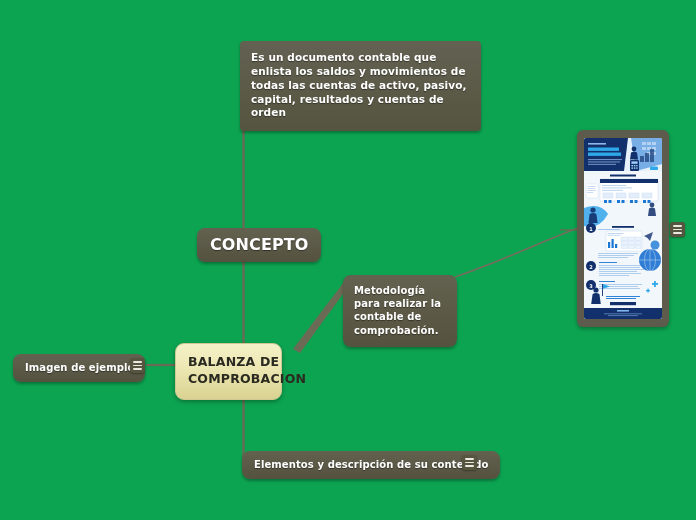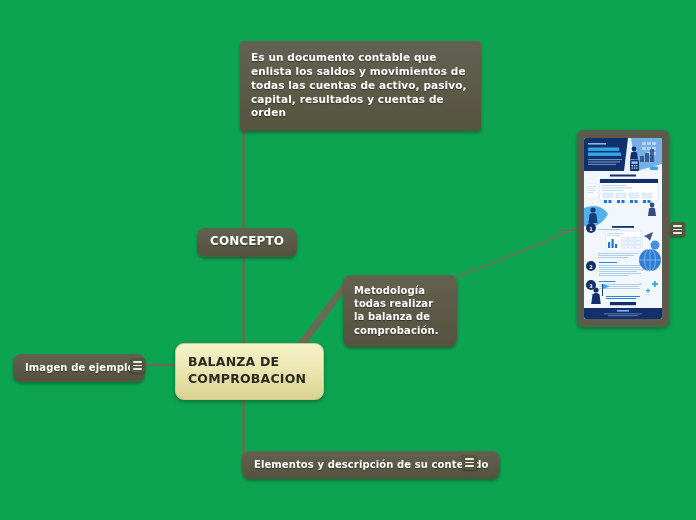--- a/index.html
+++ b/index.html
@@ -38,21 +38,21 @@
   #n-descripcion{
     left:240px;top:41px;width:241px;
     font-size:10.5px;
     padding:10px 12px 11px 11px;
     border-radius:4px;
     background:linear-gradient(180deg,#636152 0%,#55543f 100%);
   }
   
   #n-concepto{
     left:197px;top:228px;
-    font-size:12px;
+    font-size:16px;
     padding:6px 13px 7px 13px;
     border-radius:8px;
     background:linear-gradient(180deg,#63614f 0%,#54523f 100%);
   }
   
   #n-metodologia{
     left:343px;top:275px;width:114px;
     font-size:10px;
     padding:9px 10px 10px 11px;
     border-radius:8px;
@@ -69,21 +69,21 @@
   
   #n-elementos{
     left:242px;top:451px;
     font-size:10px;
     padding:7px 11px 8px 12px;
     border-radius:8px;
     background:linear-gradient(180deg,#63614f 0%,#54523f 100%);
   }
   
   #n-root{
-    left:175px;top:343px;width:149px;
+    left:175px;top:343px;width:107px;
     color:#2a2a20;
     font-size:12.5px;
     font-weight:bold;
     letter-spacing:.2px;
     line-height:1.35;
     text-shadow:none;
     padding:10px 0 11px 12px;
     border-radius:9px;
     background:linear-gradient(180deg,#f4f1c8 0%,#ece7b2 45%,#d9d291 100%);
     border:1px solid #cfc893;
@@ -148,21 +148,21 @@
     <path d="M455 277 C 500 262, 545 240, 578 228" stroke="#7a6b5e" stroke-width="1.5" fill="none"></path>
 
     <path d="M669 229 L672 229" stroke="#6b6a55" stroke-width="1.6" fill="none"></path>
     <path d="M560 230 L577 230" stroke="#6b6a55" stroke-width="1.4" fill="none"></path>
   </svg>
 
   <div class="node" id="n-descripcion">Es un documento contable que enlista los saldos y movimientos de todas las cuentas de activo, pasivo, capital, resultados y cuentas de orden</div>
 
   <div class="node small" id="n-concepto">CONCEPTO</div>
 
-  <div class="node" id="n-metodologia">Metodología todas realizar la balanza de comprobación.</div>
+  <div class="node" id="n-metodologia">Metodología para realizar la contable de comprobación.</div>
 
   <div class="node" id="n-imagen">Imagen de ejemplo</div>
 
   <div class="node" id="n-elementos">Elementos y descripción de su contenido</div>
 
   <div class="node" id="n-root">BALANZA DE COMPROBACION</div>
 
   <div class="listicon" id="ic-imagen">
     <i></i>
     <i></i>

